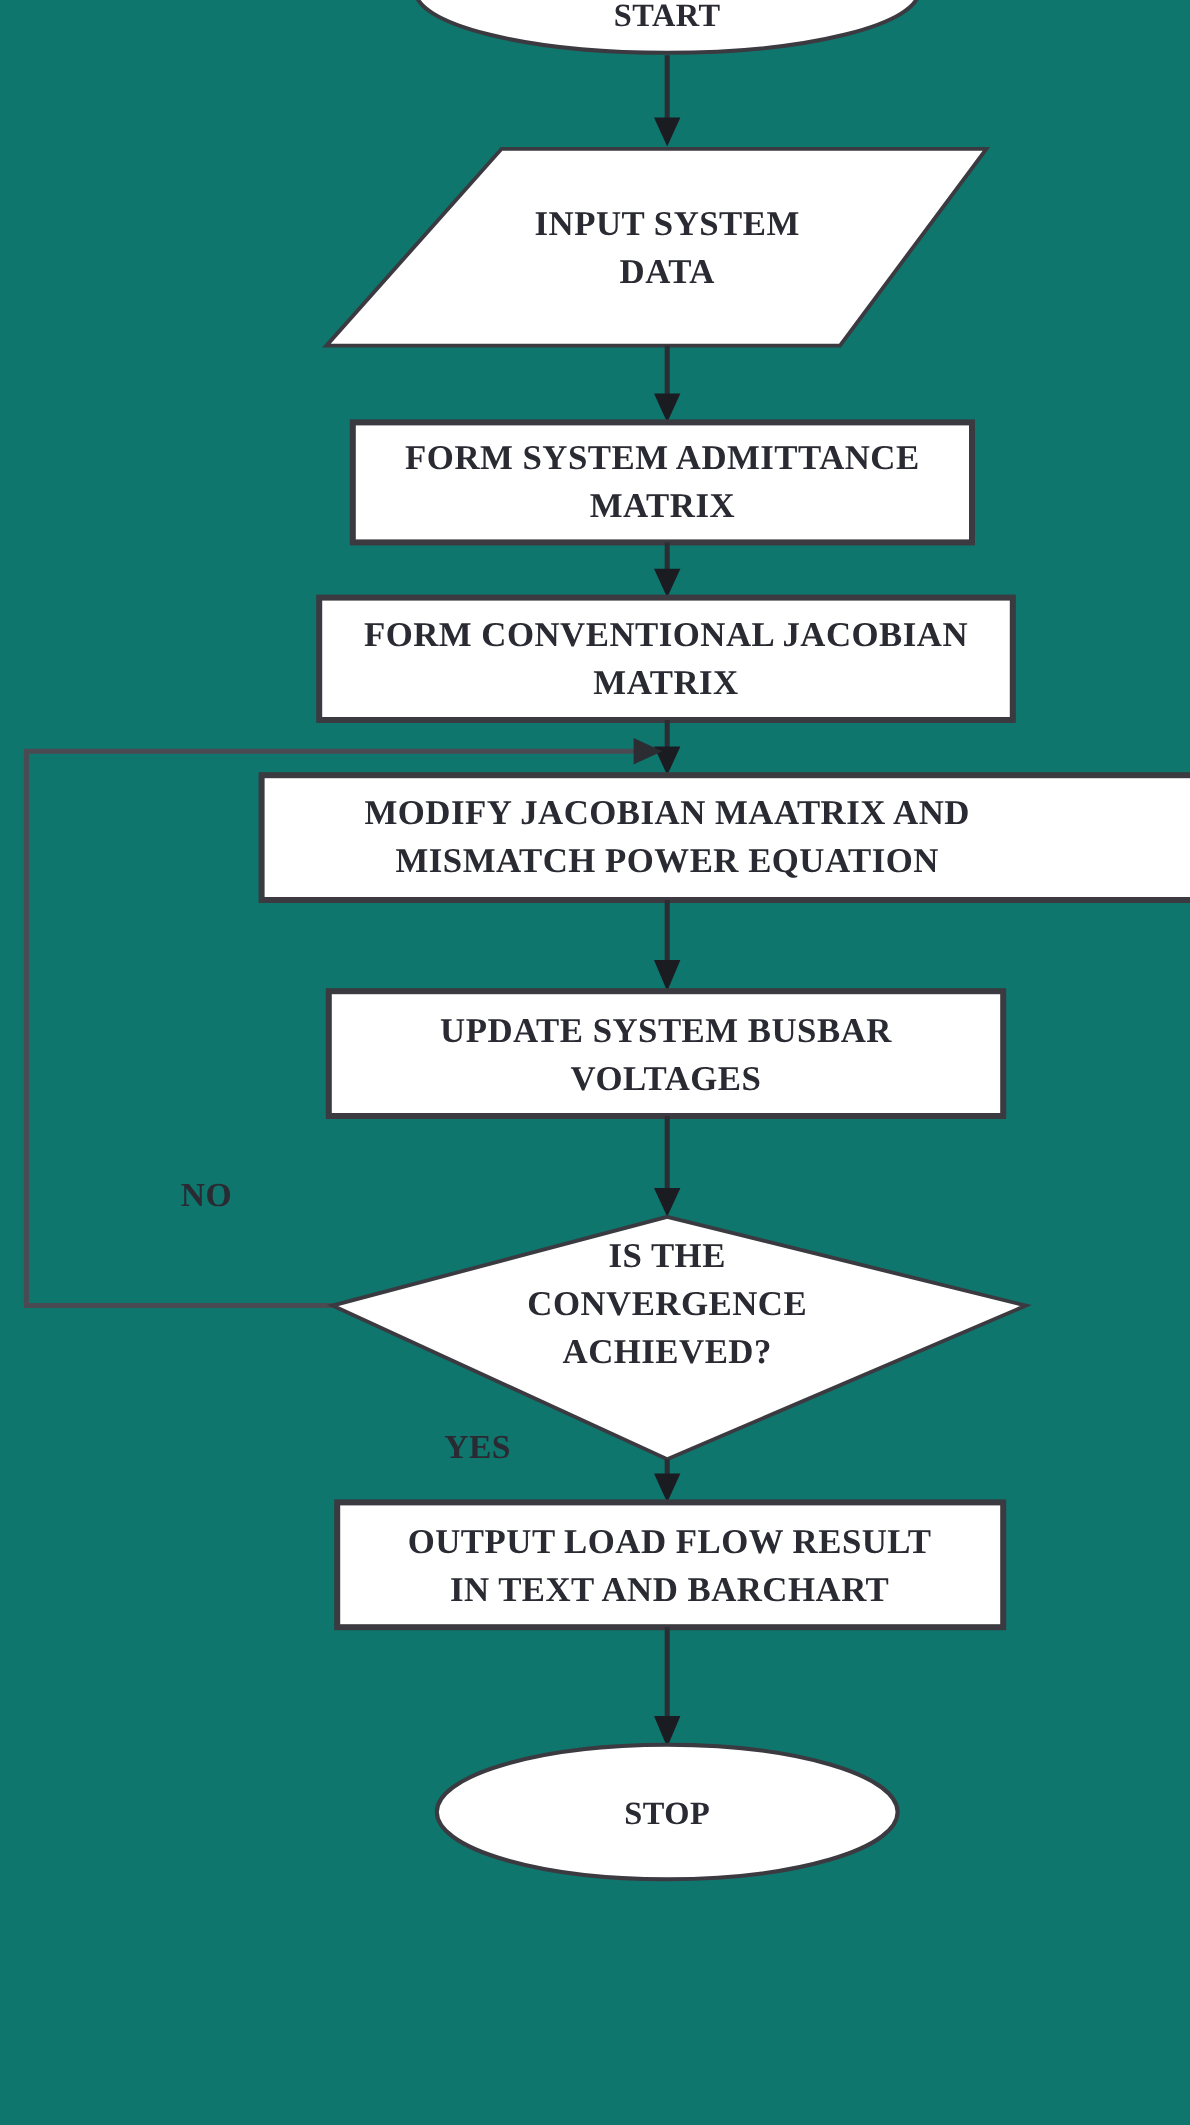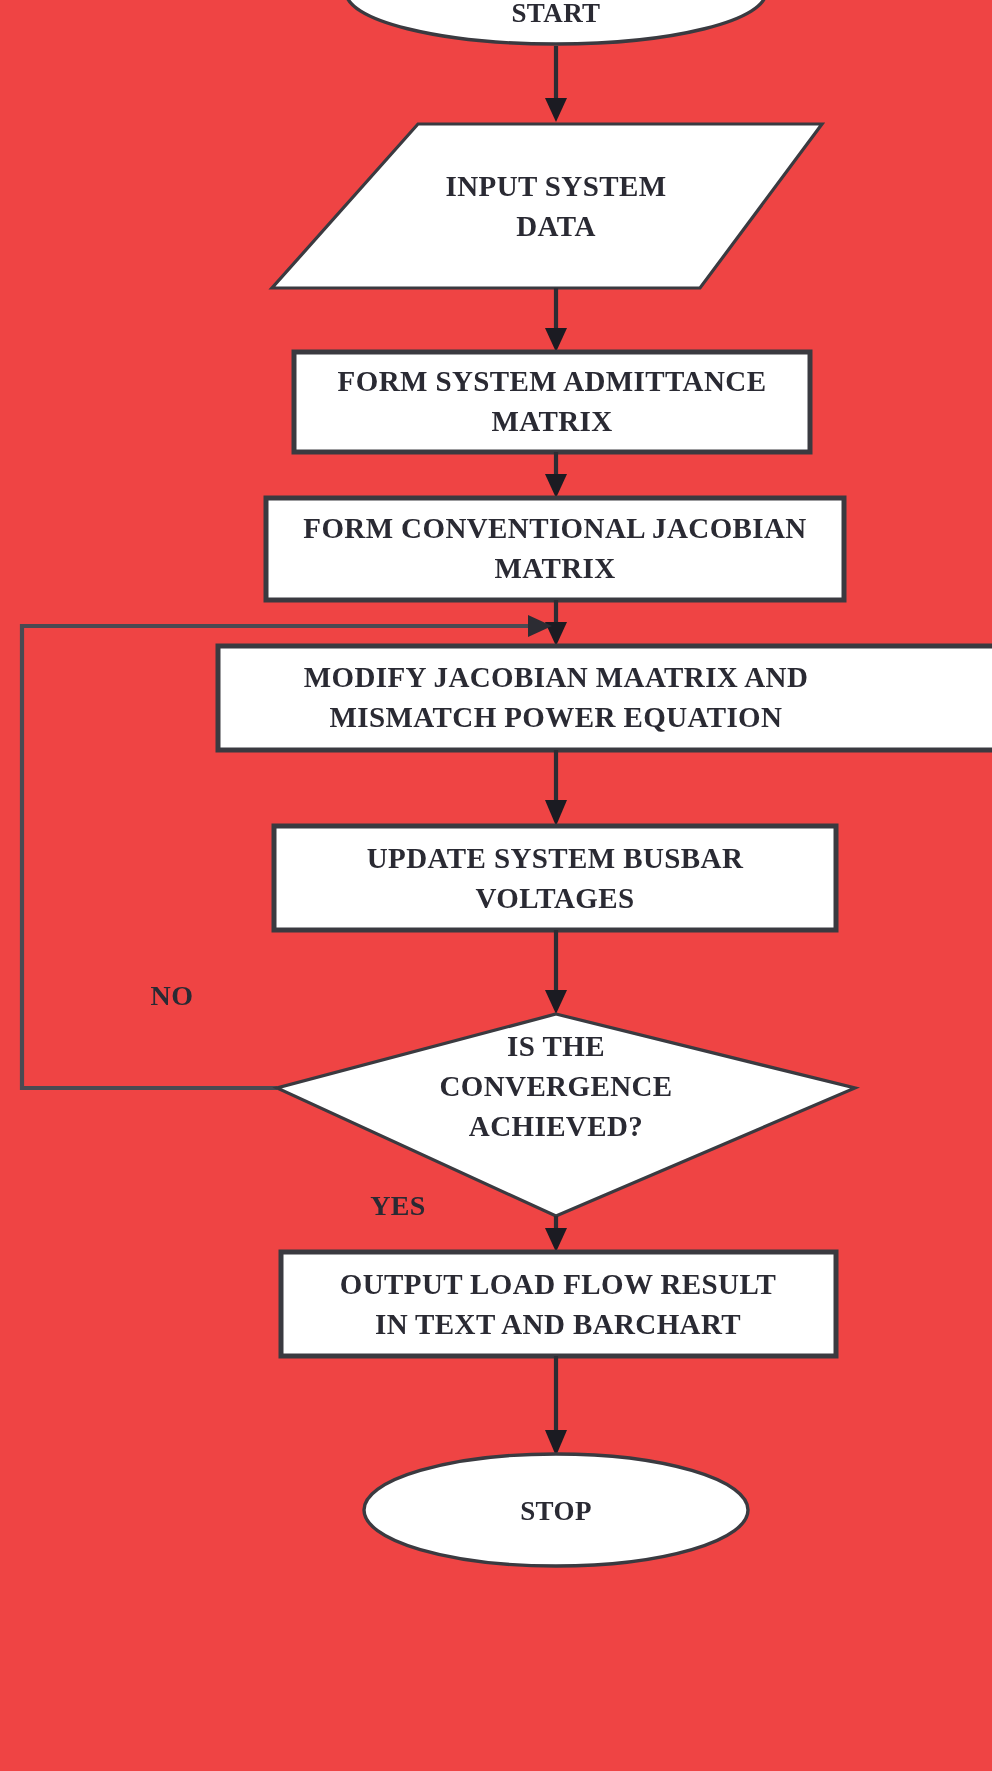--- a/index.html
+++ b/index.html
@@ -7,21 +7,21 @@
     padding: 0;
     background: #ffffff;
   }
   body {
     font-family: "Liberation Serif", "DejaVu Serif", serif;
   }
   #canvas {
     position: relative;
     width: 992px;
     height: 1771px;
-    background: #ef4444;
+    background: #0f766e;
     overflow: hidden;
   }
   svg.flow {
     position: absolute;
     top: 0;
     left: 0;
     width: 992px;
     height: 1771px;
   }
   .node-text {

